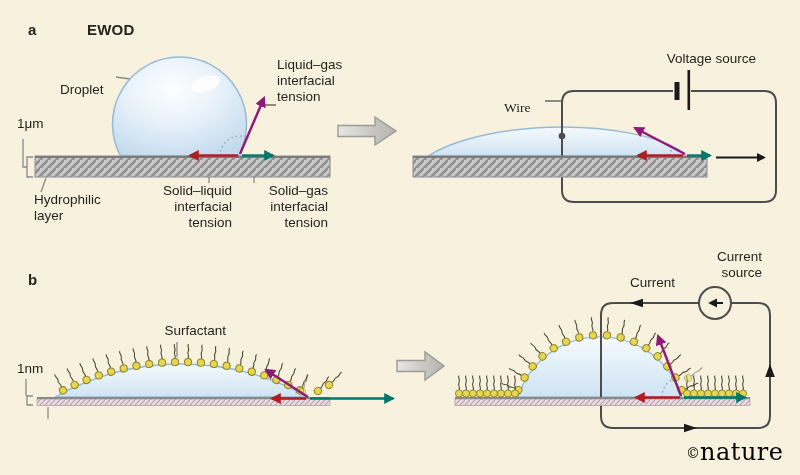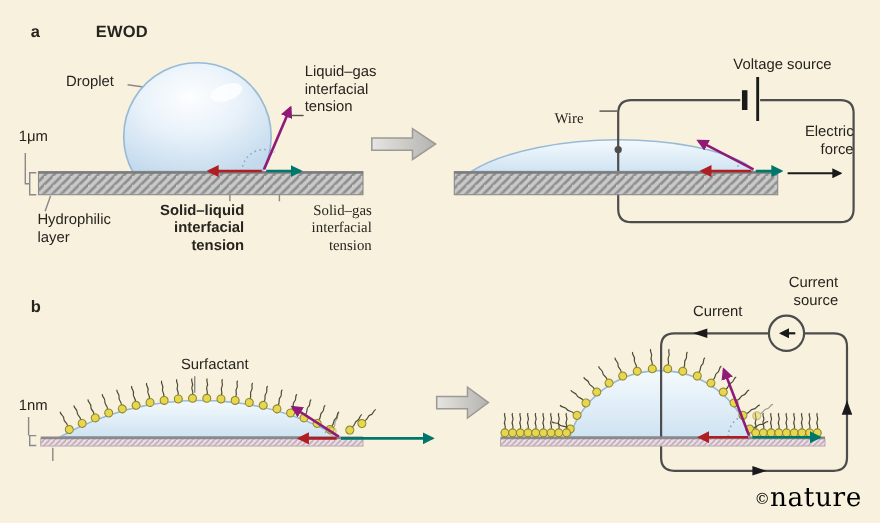--- a/index.html
+++ b/index.html
@@ -211,37 +211,35 @@
         </g>
 
     <line x1="680" y1="397.5" x2="636" y2="397.5" stroke="#b01e23" stroke-width="2.4" marker-end="url(#mRed)"></line>
     <line x1="684" y1="397.5" x2="745" y2="397.5" stroke="#00776b" stroke-width="2.4" marker-end="url(#mTeal)"></line>
     <line x1="681" y1="396" x2="658" y2="336" stroke="#8f1a78" stroke-width="2.4" marker-end="url(#mPurple)"></line>
   </g>
 </svg>
 
   <div class="lbl ttl" style="left:28px;top:21px;">a</div>
   <div class="lbl ttl" style="left:59px;top:21px;margin-left:28px;">EWOD</div>
-  <div class="lbl" style="left:60px;top:66px;">Droplet</div>
+  <div class="lbl" style="left:60px;top:82px;">Droplet</div>
   <div class="lbl" style="left:17px;top:116px;">1μm</div>
   <div class="lbl" style="left:277px;top:57px;">Liquid–gas
 interfacial
 tension</div>
   <div class="lbl" style="left:34px;top:192px;">Hydrophilic
 layer</div>
-  <div class="lbl ctr" style="left:124px;top:183px;width:98px;font-weight:bold;">Solid–liquid
+  <div class="lbl ctr" style="left:134px;top:183px;width:98px;">Solid–liquid
 interfacial
 tension</div>
-  <div class="lbl ctr" style="left:242px;top:183px;width:96px;font-family:Liberation Serif, serif;">Solid–gas
+  <div class="lbl ctr" style="left:232px;top:183px;width:96px;">Solid–gas
 interfacial
 tension</div>
   <div class="lbl" style="left:504px;top:100px;font-family:Liberation Serif, serif;">Wire</div>
   <div class="lbl ctr" style="left:611px;top:51px;width:145px;">Voltage source</div>
-  <div class="lbl ctr" style="left:700px;top:112px;width:76px;">Electric
-force</div>
   <div class="lbl ttl" style="left:28px;top:271px;">b</div>
   <div class="lbl ctr" style="left:130px;top:323px;width:96px;">Surfactant</div>
   <div class="lbl" style="left:17px;top:361px;">1nm</div>
   <div class="lbl ctr" style="left:599px;top:275px;width:76px;">Current</div>
   <div class="lbl ctr" style="left:666px;top:249px;width:96px;">Current
 source</div>
   <div class="credit"><span class="sym">©</span><span class="nm">nature</span></div>
 </div>
 
 </body></html>

